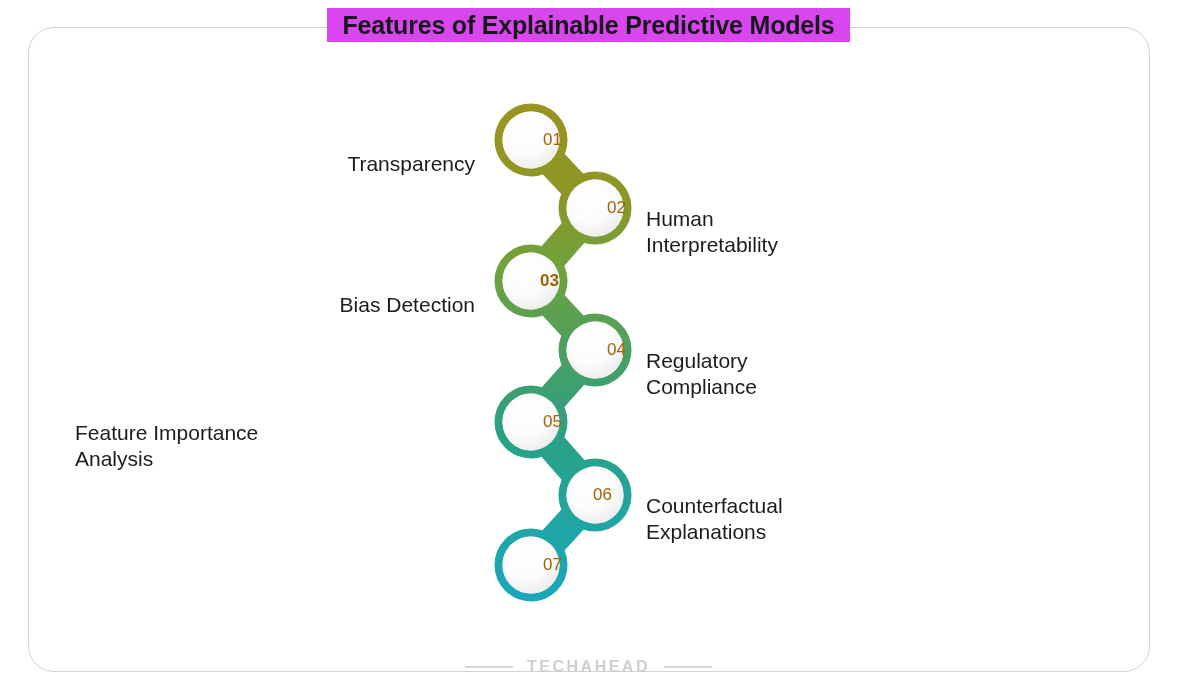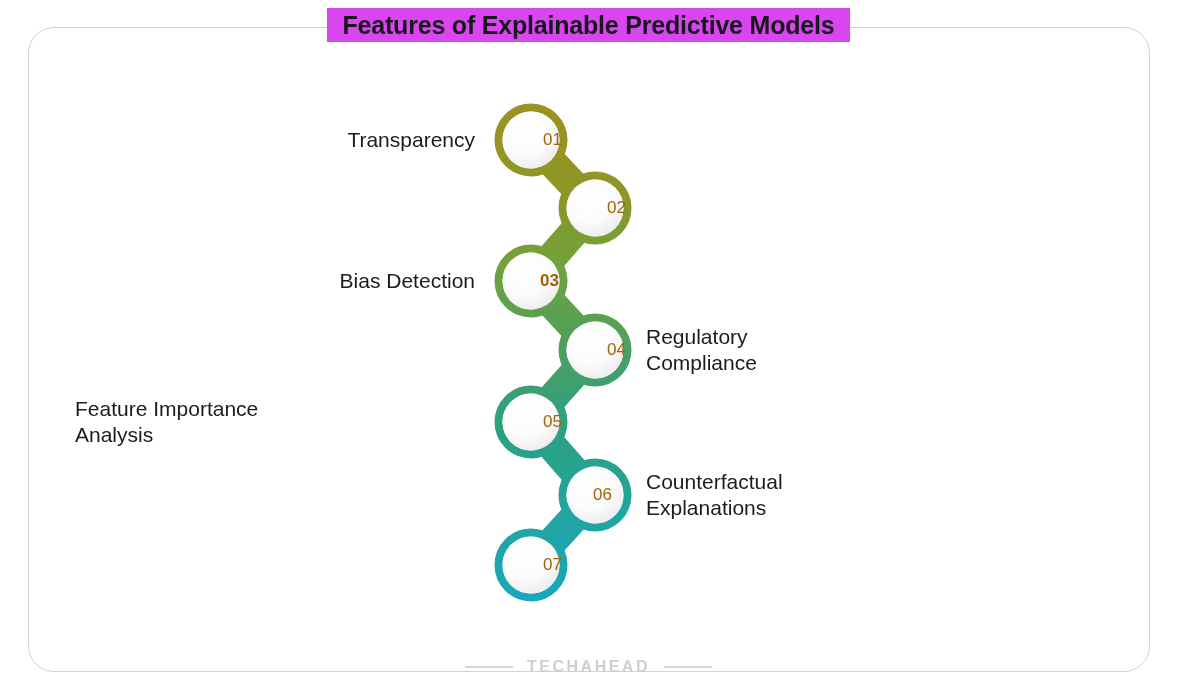--- a/index.html
+++ b/index.html
@@ -82,20 +82,21 @@
 
   
   .label {
     position: absolute;
     font-size: 21px;
     color: #1c1c1c;
     line-height: 26px;
     font-family: "Liberation Sans", sans-serif;
     z-index: 3;
     white-space: pre-line;
+    margin-top: 24px;
   }
   .label.left {
     text-align: right;
     right: 0;
     transform: translateY(-50%);
   }
   .label.right {
     text-align: left;
     left: 0;
     transform: translateY(-50%);
@@ -182,20 +183,22 @@
 
   <div class="num" style="left:531px; top:140px;">01</div>
   <div class="num" style="left:595px; top:208px;">02</div>
   <div class="num" style="left:528px; top:281px;font-weight:bold;">03</div>
   <div class="num" style="left:595px; top:350px;">04</div>
   <div class="num" style="left:531px; top:422px;">05</div>
   <div class="num" style="left:581px; top:495px;">06</div>
   <div class="num" style="left:531px; top:565px;">07</div>
 
   <div class="label left" style="top:140px; width:400px; right:702px;">Transparency</div>
+  <div class="label right" style="top:208px; width:400px; left:646px;">Human
+Interpretability</div>
   <div class="label left" style="top:281px; width:400px; right:702px;">Bias Detection</div>
   <div class="label left" style="top:422px; width:400px; right:702px; text-align:left; padding-left:0;">Feature Importance
 Analysis</div>
   <div class="label right" style="top:350px; width:400px; left:646px;">Regulatory
 Compliance</div>
   <div class="label right" style="top:495px; width:400px; left:646px;">Counterfactual
 Explanations</div>
 
   <div class="footer">
     <span class="rule"></span>

